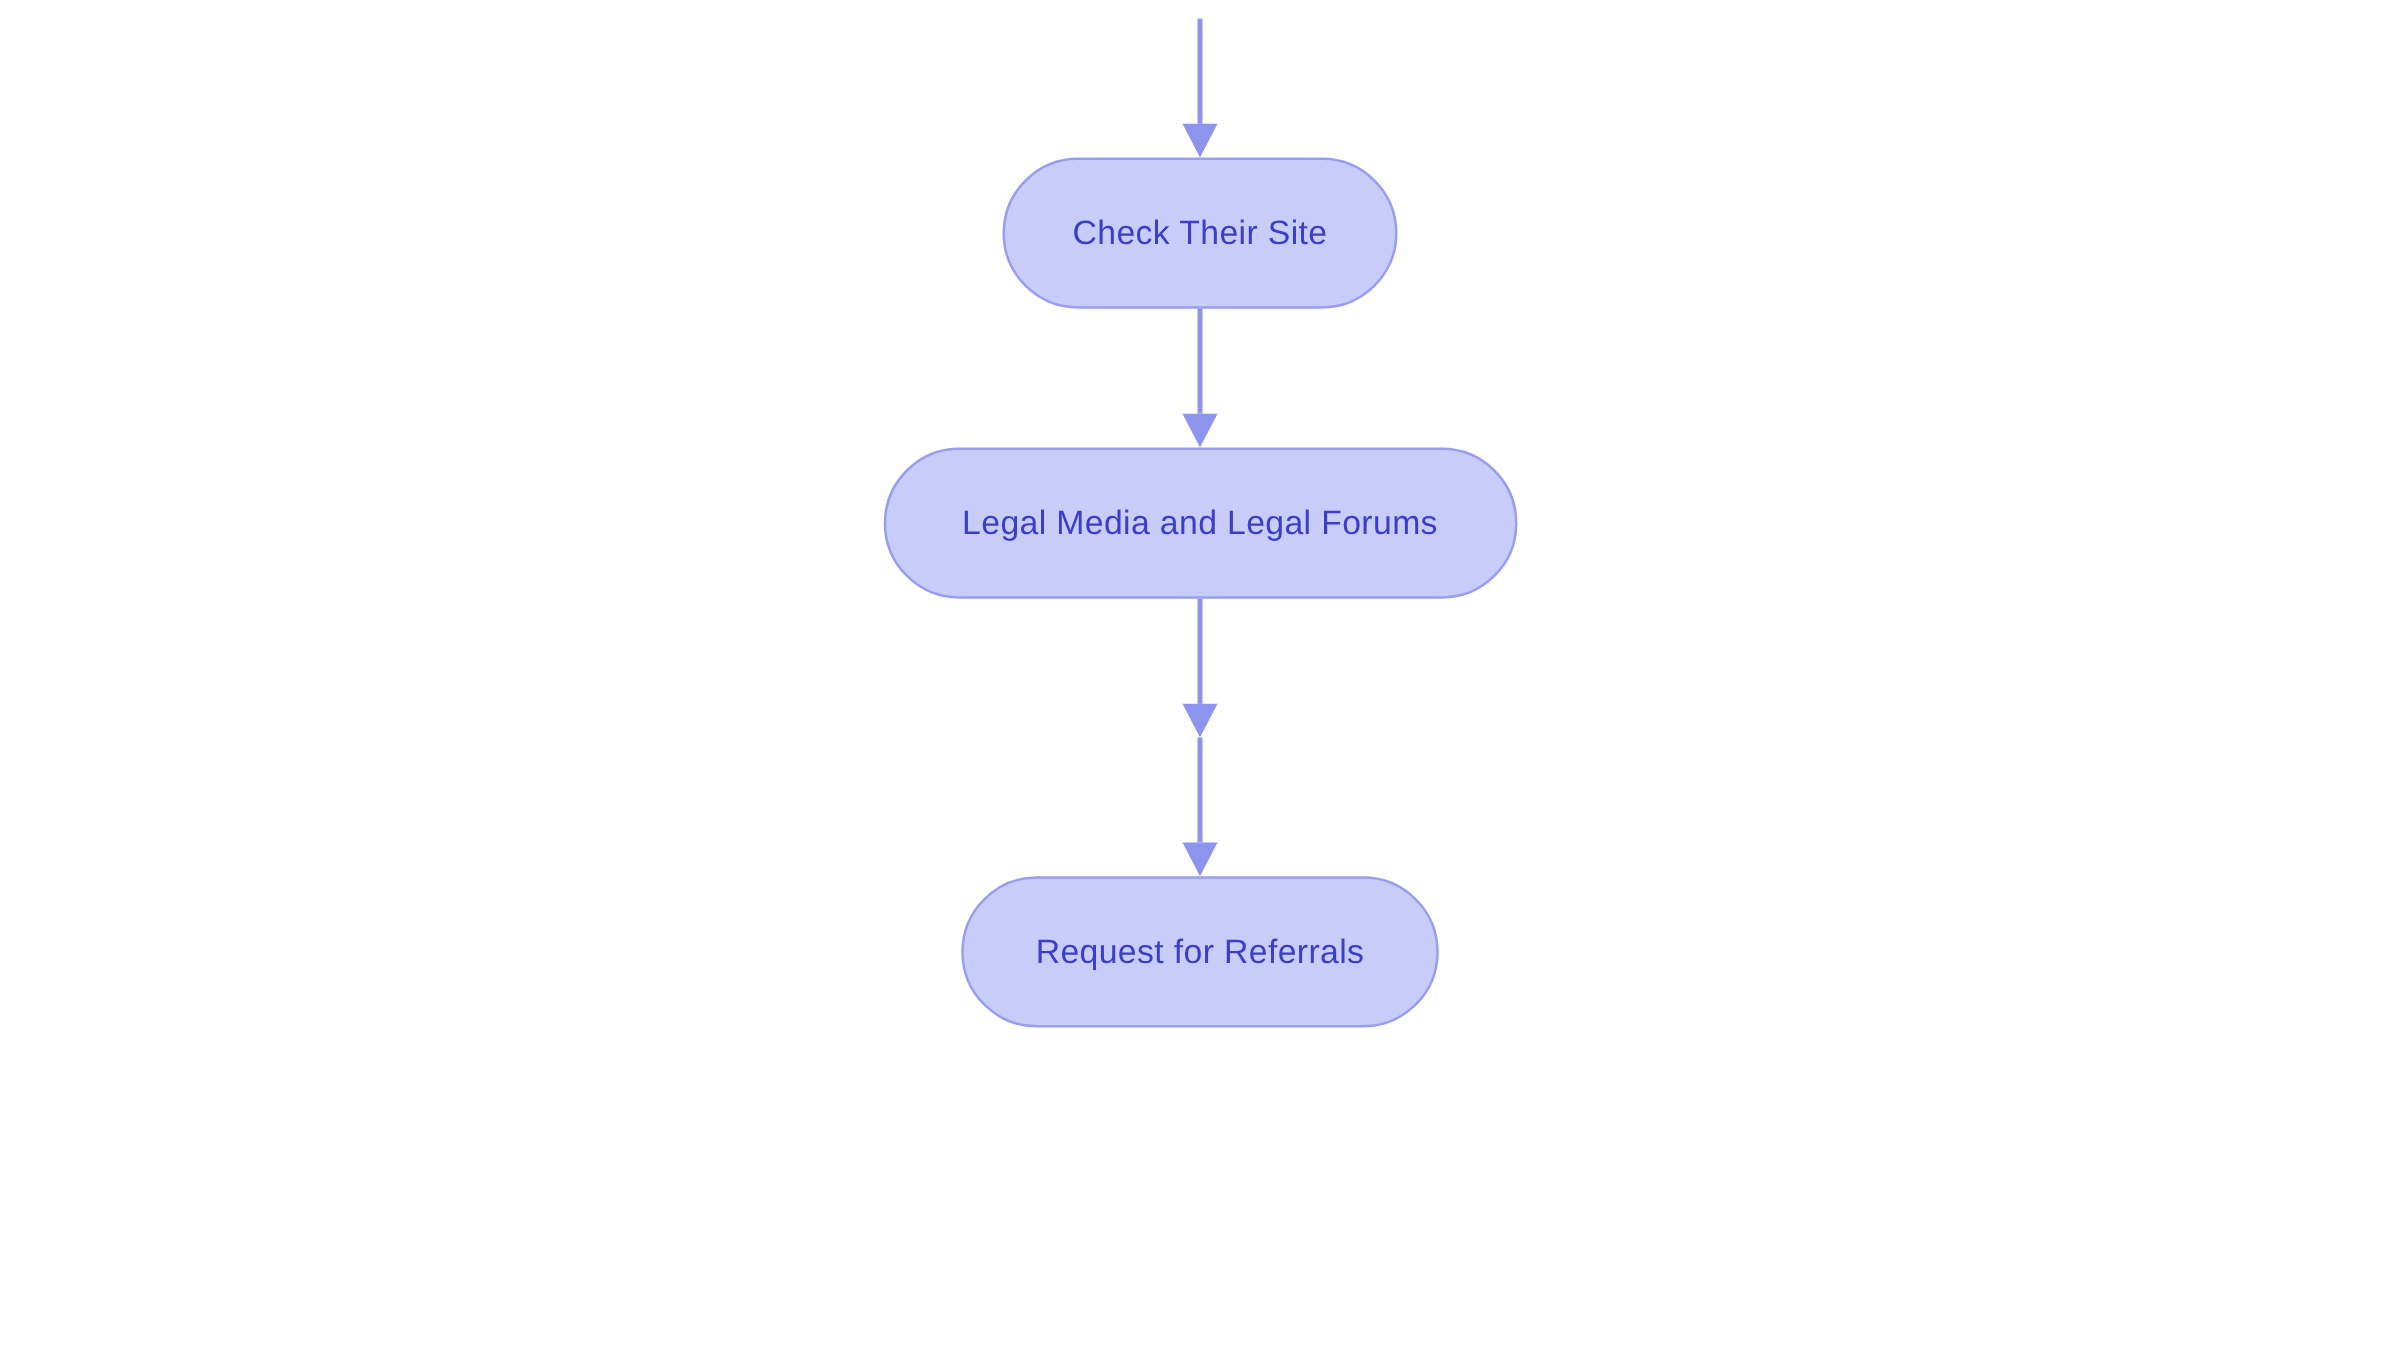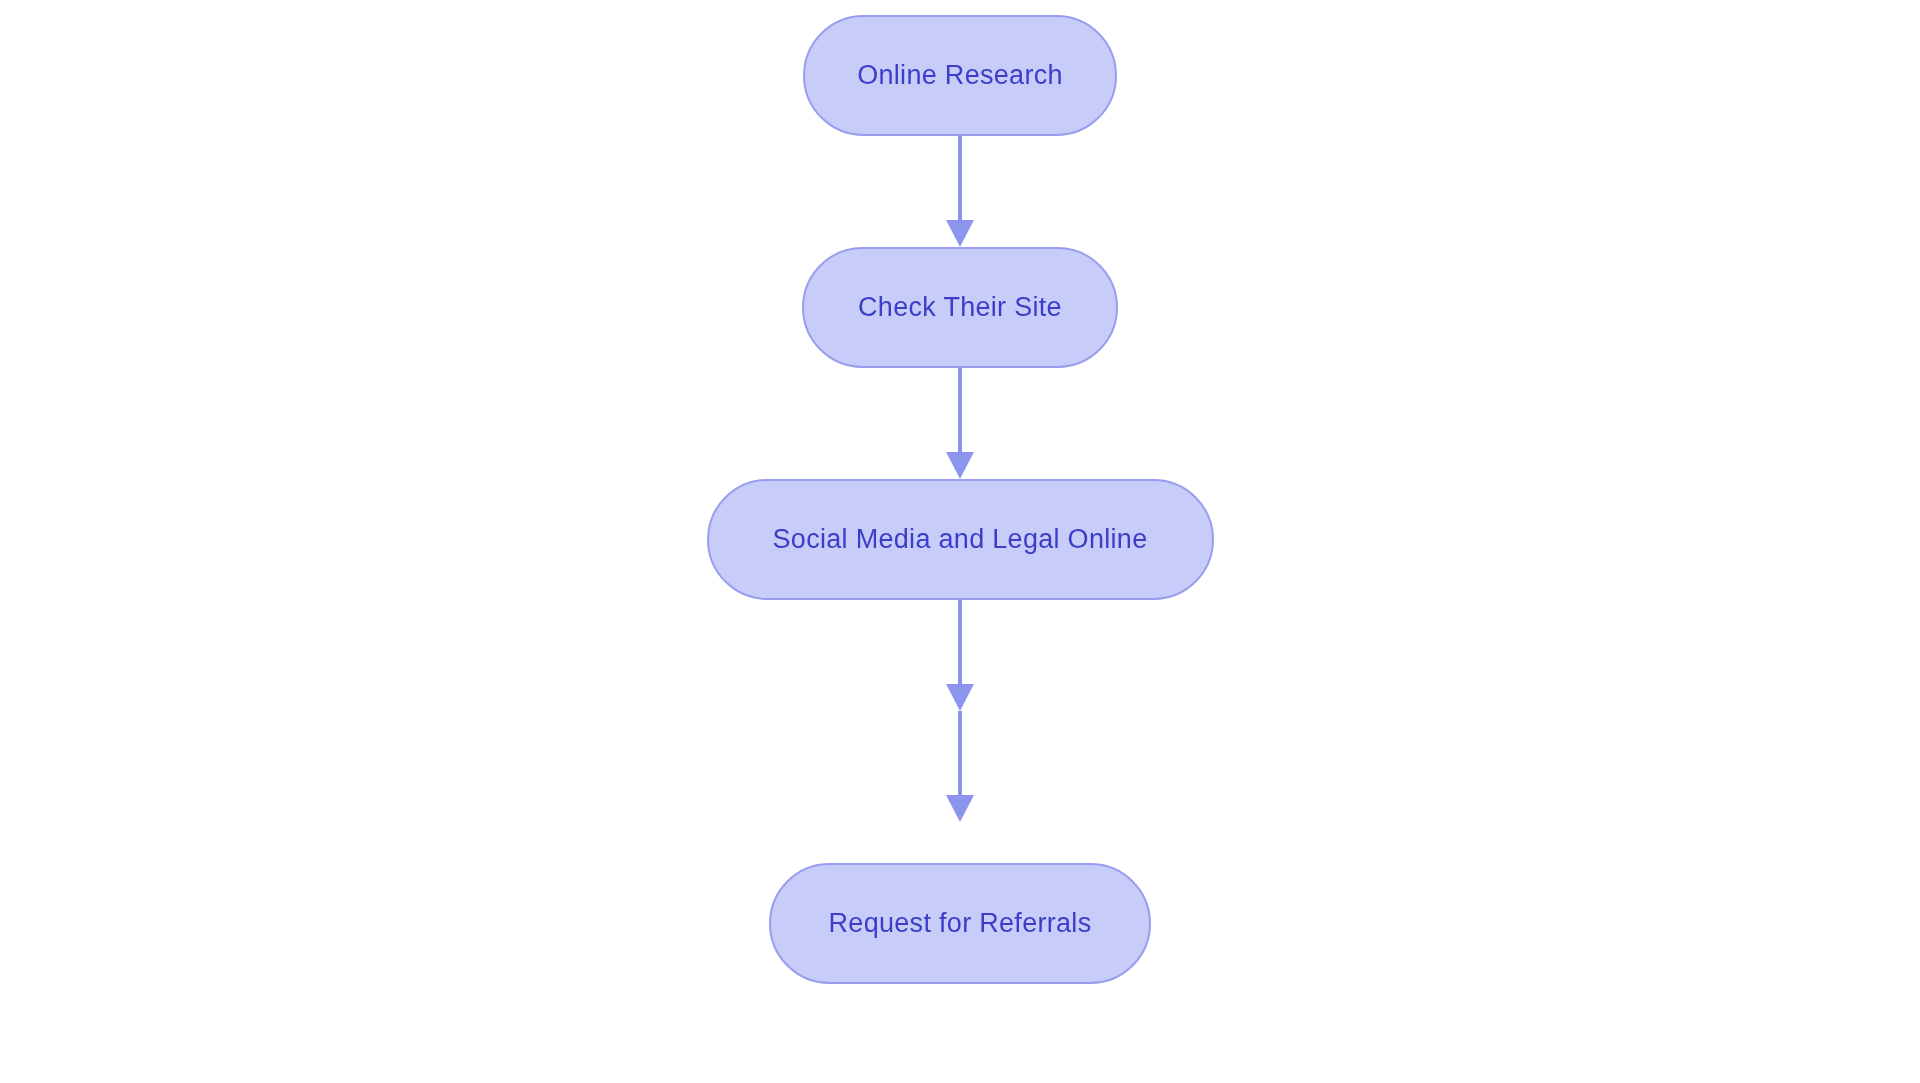--- a/index.html
+++ b/index.html
@@ -39,21 +39,21 @@
     color: var(--node-text);
     font-size: 27px;
     font-weight: 500;
     letter-spacing: 0.3px;
     white-space: nowrap;
   }
   .n1 { width: 314px; }
   .n2 { width: 316px; }
   .n3 { width: 507px; }
   .n4 { width: 420px; }
-  .n5 { width: 382px; margin-top: 41px; }
+  .n5 { width: 382px; }
   .connector {
     height: 111px;
     width: 28px;
     display: flex;
     flex-direction: column;
     align-items: center;
     flex: 0 0 auto;
   }
   .connector .line {
     width: 4px;
@@ -67,40 +67,37 @@
     border-right: 14px solid transparent;
     border-top: 27px solid var(--arrow);
     flex: 0 0 auto;
   }
 </style>
 </head>
 <body>
 
 <div class="canvas">
 
-  <div class="node n1">
-    <span>Online Research</span>
-  </div>
 
   <div class="connector">
     <div class="line"></div>
     <div class="head"></div>
   </div>
 
   <div class="node n2">
     <span>Check Their Site</span>
   </div>
 
   <div class="connector">
     <div class="line"></div>
     <div class="head"></div>
   </div>
 
   <div class="node n3">
-    <span>Social Media and Legal Online</span>
+    <span>Legal Media and Legal Forums</span>
   </div>
 
   <div class="connector">
     <div class="line"></div>
     <div class="head"></div>
   </div>
 
 
   <div class="connector">
     <div class="line"></div>

